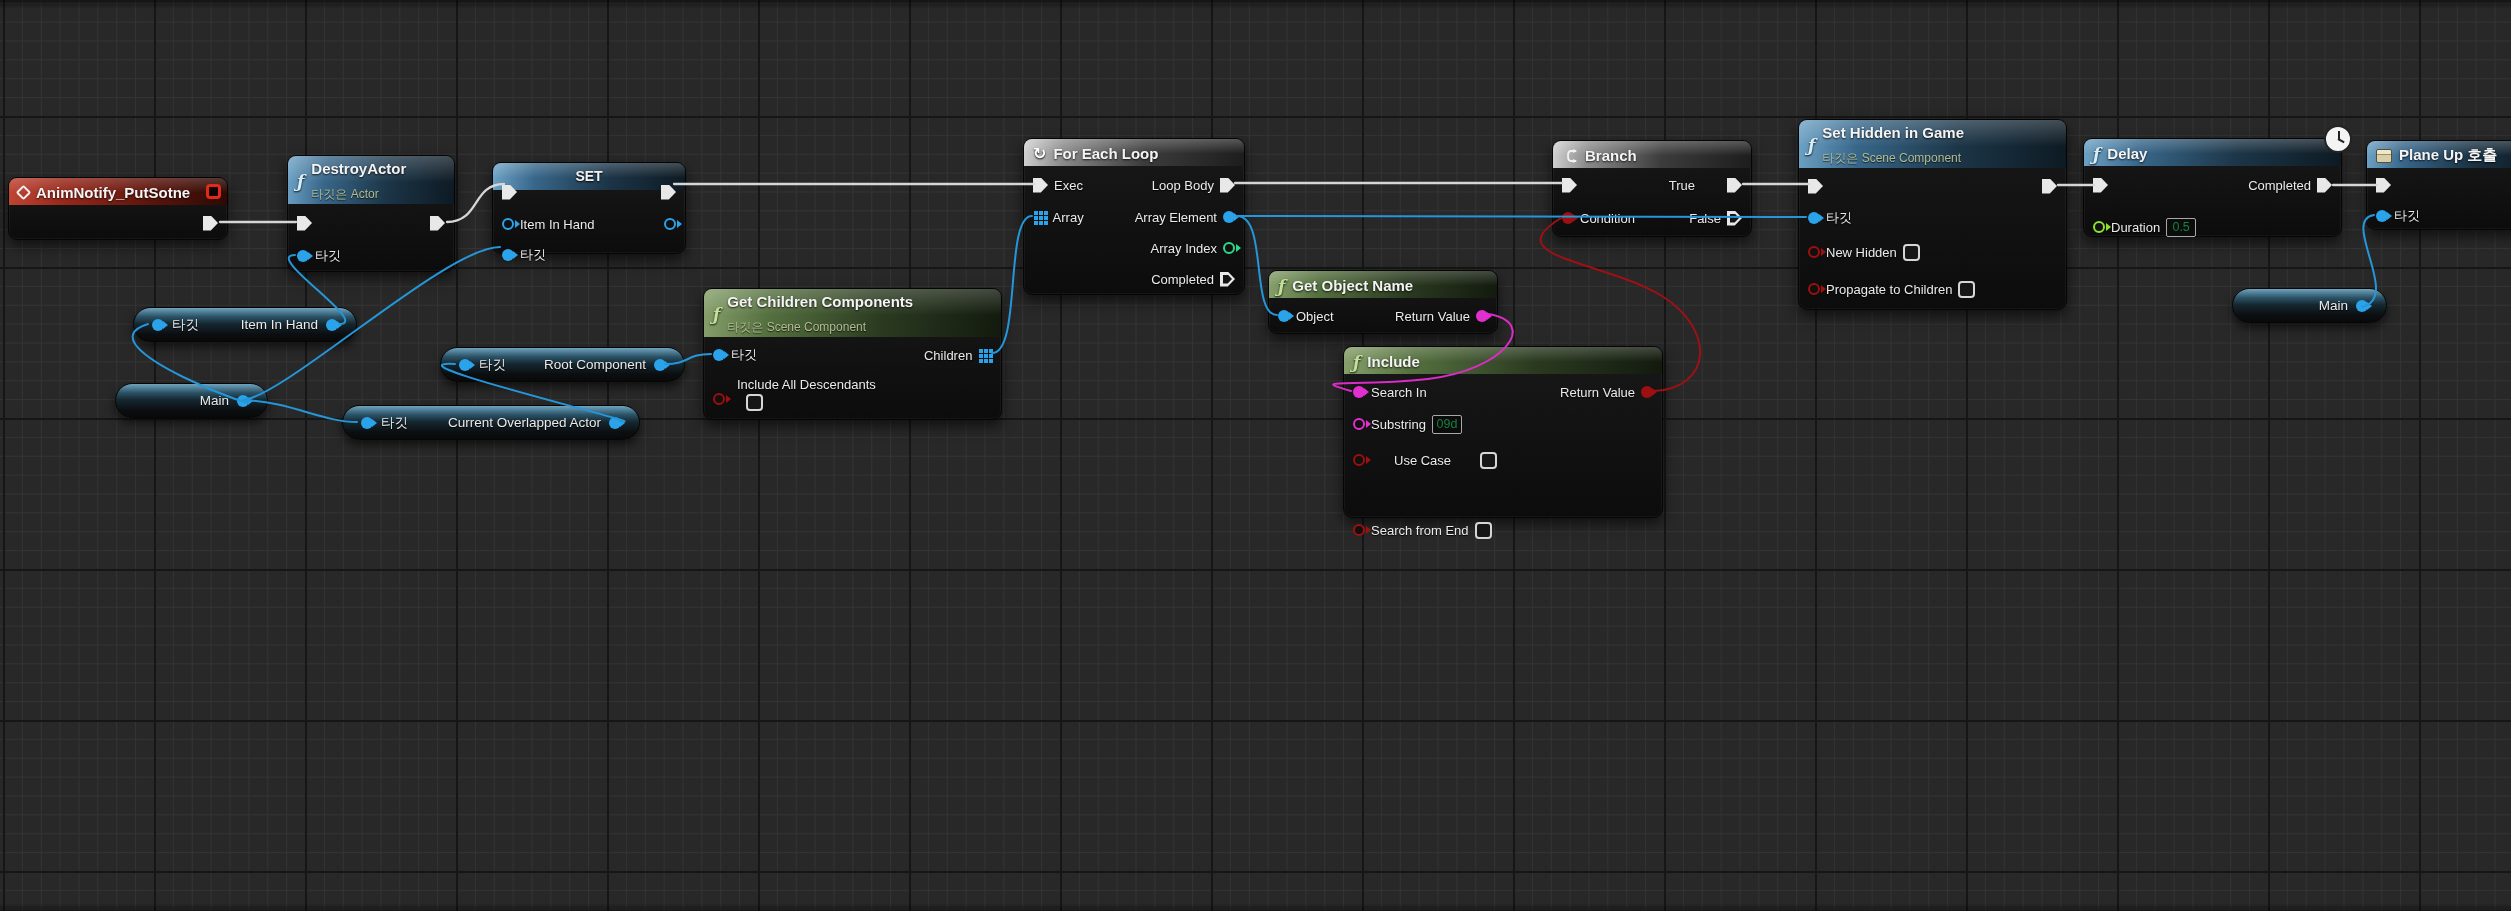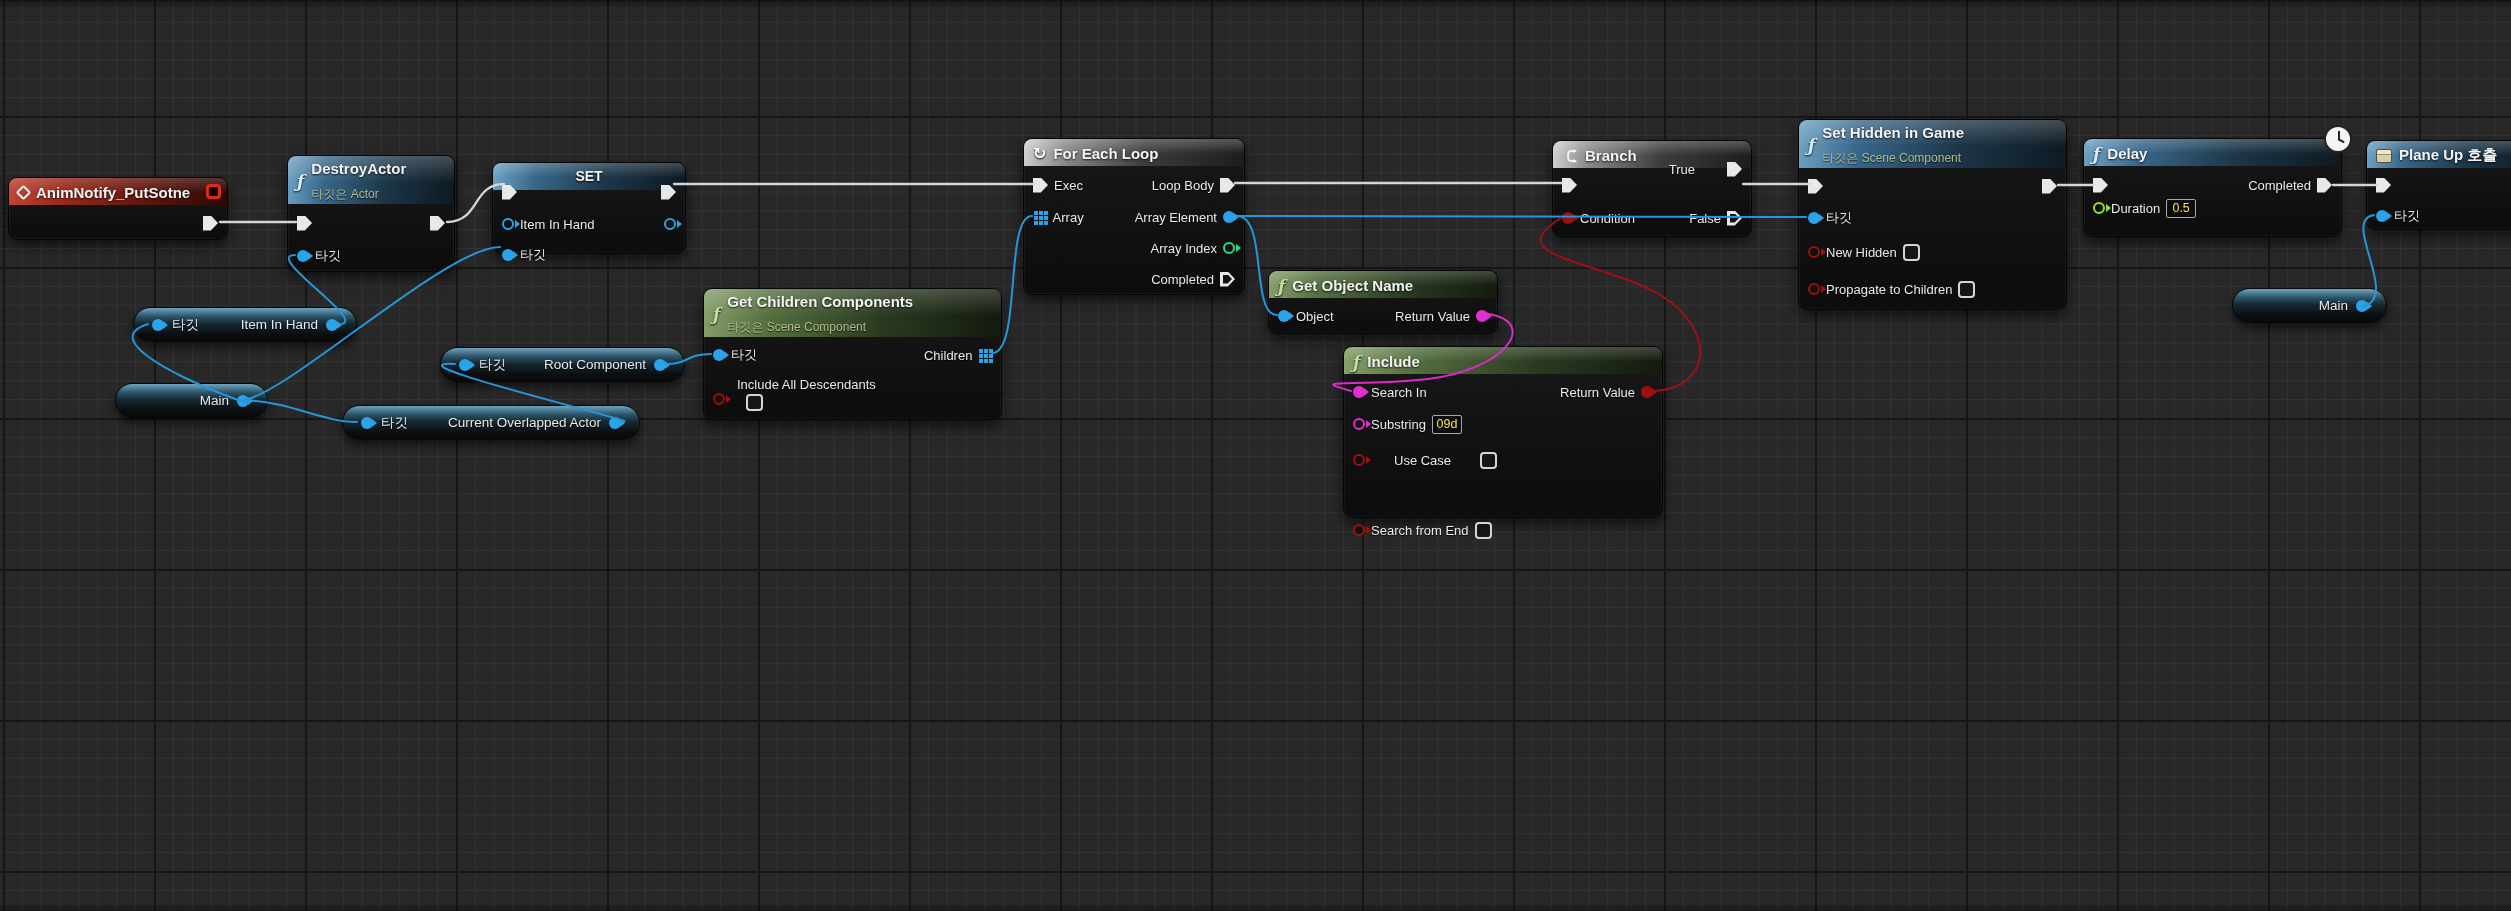--- a/index.html
+++ b/index.html
@@ -54,21 +54,21 @@
   .pin::after{content:"";position:absolute;left:11px;top:50%;transform:translateY(-50%);
     border-left:5px solid var(--c);border-top:4px solid transparent;border-bottom:4px solid transparent;}
   .pin.hollow{background:#101010;border:2.5px solid var(--c);}
   .obj{--c:#2aa3ea;} .bool{--c:#9e0f0f;} .str{--c:#e230d0;} .int{--c:#2ed88a;} .flt{--c:#8fe32c;}
   .agrid{width:3.6px;height:3.6px;background:var(--c);--c:#2aa3ea;flex:0 0 auto;margin-right:10px;position:relative;top:-4px;left:1px;
     box-shadow:5px 0 var(--c),10px 0 var(--c),0 5px var(--c),5px 5px var(--c),10px 5px var(--c),0 10px var(--c),5px 10px var(--c),10px 10px var(--c);}
   .exec{width:15px;height:15px;background:#e8e8e8;flex:0 0 auto;position:relative;
     clip-path:polygon(0 0,52% 0,100% 50%,52% 100%,0 100%);filter:drop-shadow(0 1px 1px #000);}
   .exec.hollow::before{content:"";position:absolute;inset:3px;background:#141414;clip-path:polygon(0 0,52% 0,100% 50%,52% 100%,0 100%);}
   .cb{width:17px;height:17px;border:2px solid #d6d6d6;border-radius:4px;background:#161616;flex:0 0 auto;}
-  .field{height:19px;border:1px solid #a8a8a8;border-radius:2px;background:#0c0c0c;color:#fde047;
+  .field{height:19px;border:1px solid #a8a8a8;border-radius:2px;background:#0c0c0c;color:#15803d;
     font-size:12.5px;display:flex;align-items:center;justify-content:center;padding:0 0;min-width:30px;}
 
   
   .pill{position:absolute;height:35px;border-radius:18px;border:1px solid #060606;z-index:5;
     background:linear-gradient(180deg,#6fa3bd,#2c5468 26%,#152730 48%,#0b0e10 80%,#090909);
     box-shadow:0 5px 10px rgba(0,0,0,.6);display:flex;align-items:center;padding:0 18px;gap:8px;}
   .pill .lbl{font-size:13.5px;}
   .pill .spacer{flex:1;}
 
   
@@ -269,21 +269,21 @@
     <div class="hdr grayh h1">
       <svg class="bicon" width="16" height="16" viewBox="0 0 16 16">
         <path d="M14 3 L9 3 C5 3 5 13 9 13 L14 13" fill="none" stroke="#f2f2f2" stroke-width="1.8"></path>
         <path d="M11 1 L15 3 L11 5 Z M11 11 L15 13 L11 15 Z" fill="#f2f2f2"></path>
       </svg>
       <span class="t">Branch</span>
     </div>
     <div class="row in" style="top:34px;">
         <span class="exec"></span>
       </div>
-    <div class="row out" style="top:18px;gap:32px;">
+    <div class="row out" style="top:34px;gap:32px;">
       <span class="exec"></span>
       <span class="lbl">True</span>
     </div>
     <div class="row in" style="top:67px;">
       <span class="pin bool"></span>
       <span class="lbl">Condition</span>
     </div>
     <div class="row out" style="top:67px;">
       <span class="exec hollow"></span>
       <span class="lbl">False</span>
@@ -325,21 +325,21 @@
       <span class="ficon">ƒ</span>
       <span class="t">Delay</span>
     </div>
     <div class="row in" style="top:36px;">
         <span class="exec"></span>
       </div>
     <div class="row out" style="top:36px;">
       <span class="exec"></span>
       <span class="lbl">Completed</span>
     </div>
-    <div class="row in" style="top:59px;">
+    <div class="row in" style="top:78px;">
       <span class="pin flt hollow"></span>
       <span class="lbl">Duration</span>
       <span class="field">0.5</span>
     </div>
   </div>
   <span class="clock" style="left:2324px;top:125px;"></span>
 
   <div class="node" style="left:2366px;top:140px;width:170px;height:90px;">
     <div class="hdr blue h1">
       <span class="boxicon"></span>

